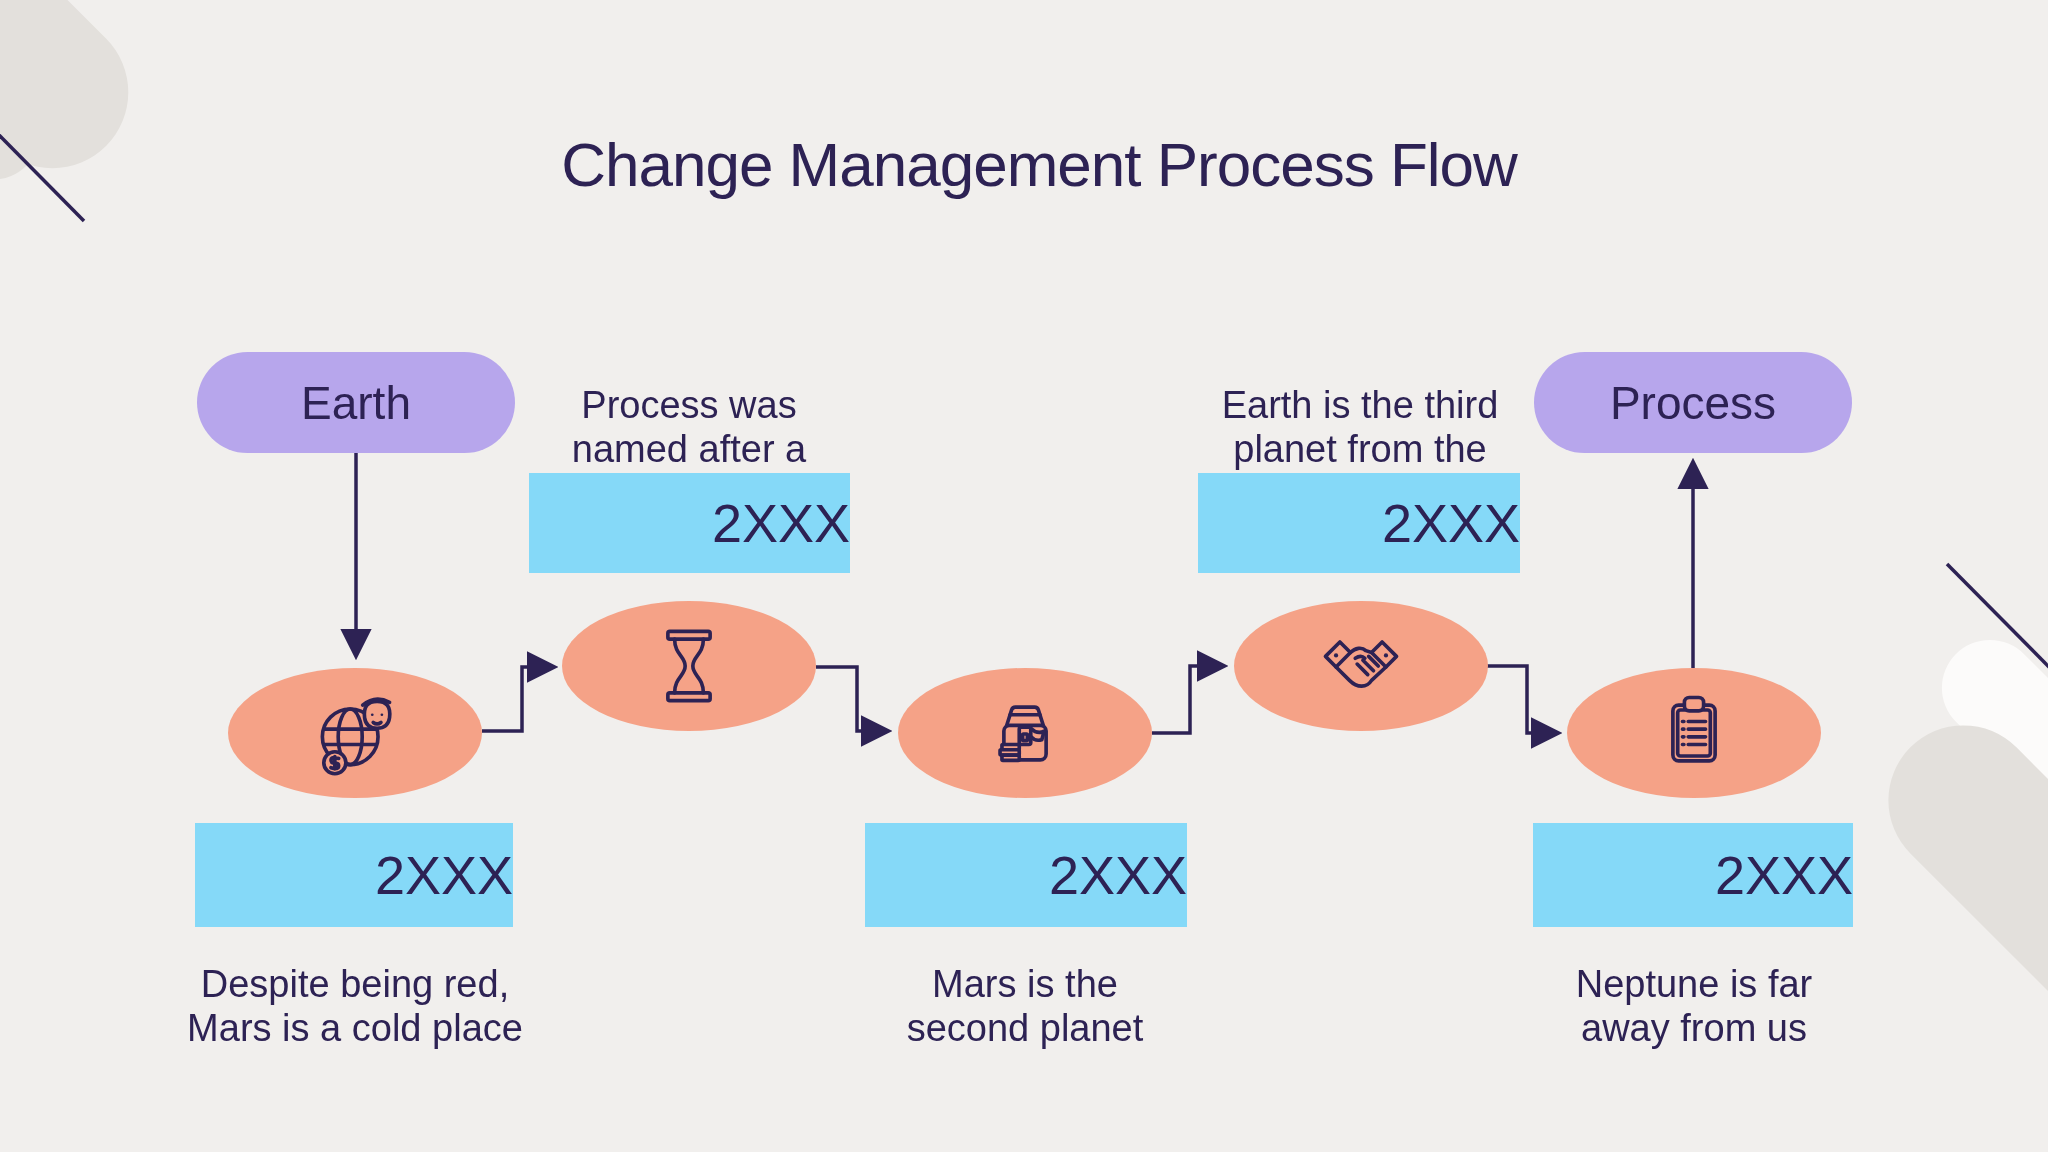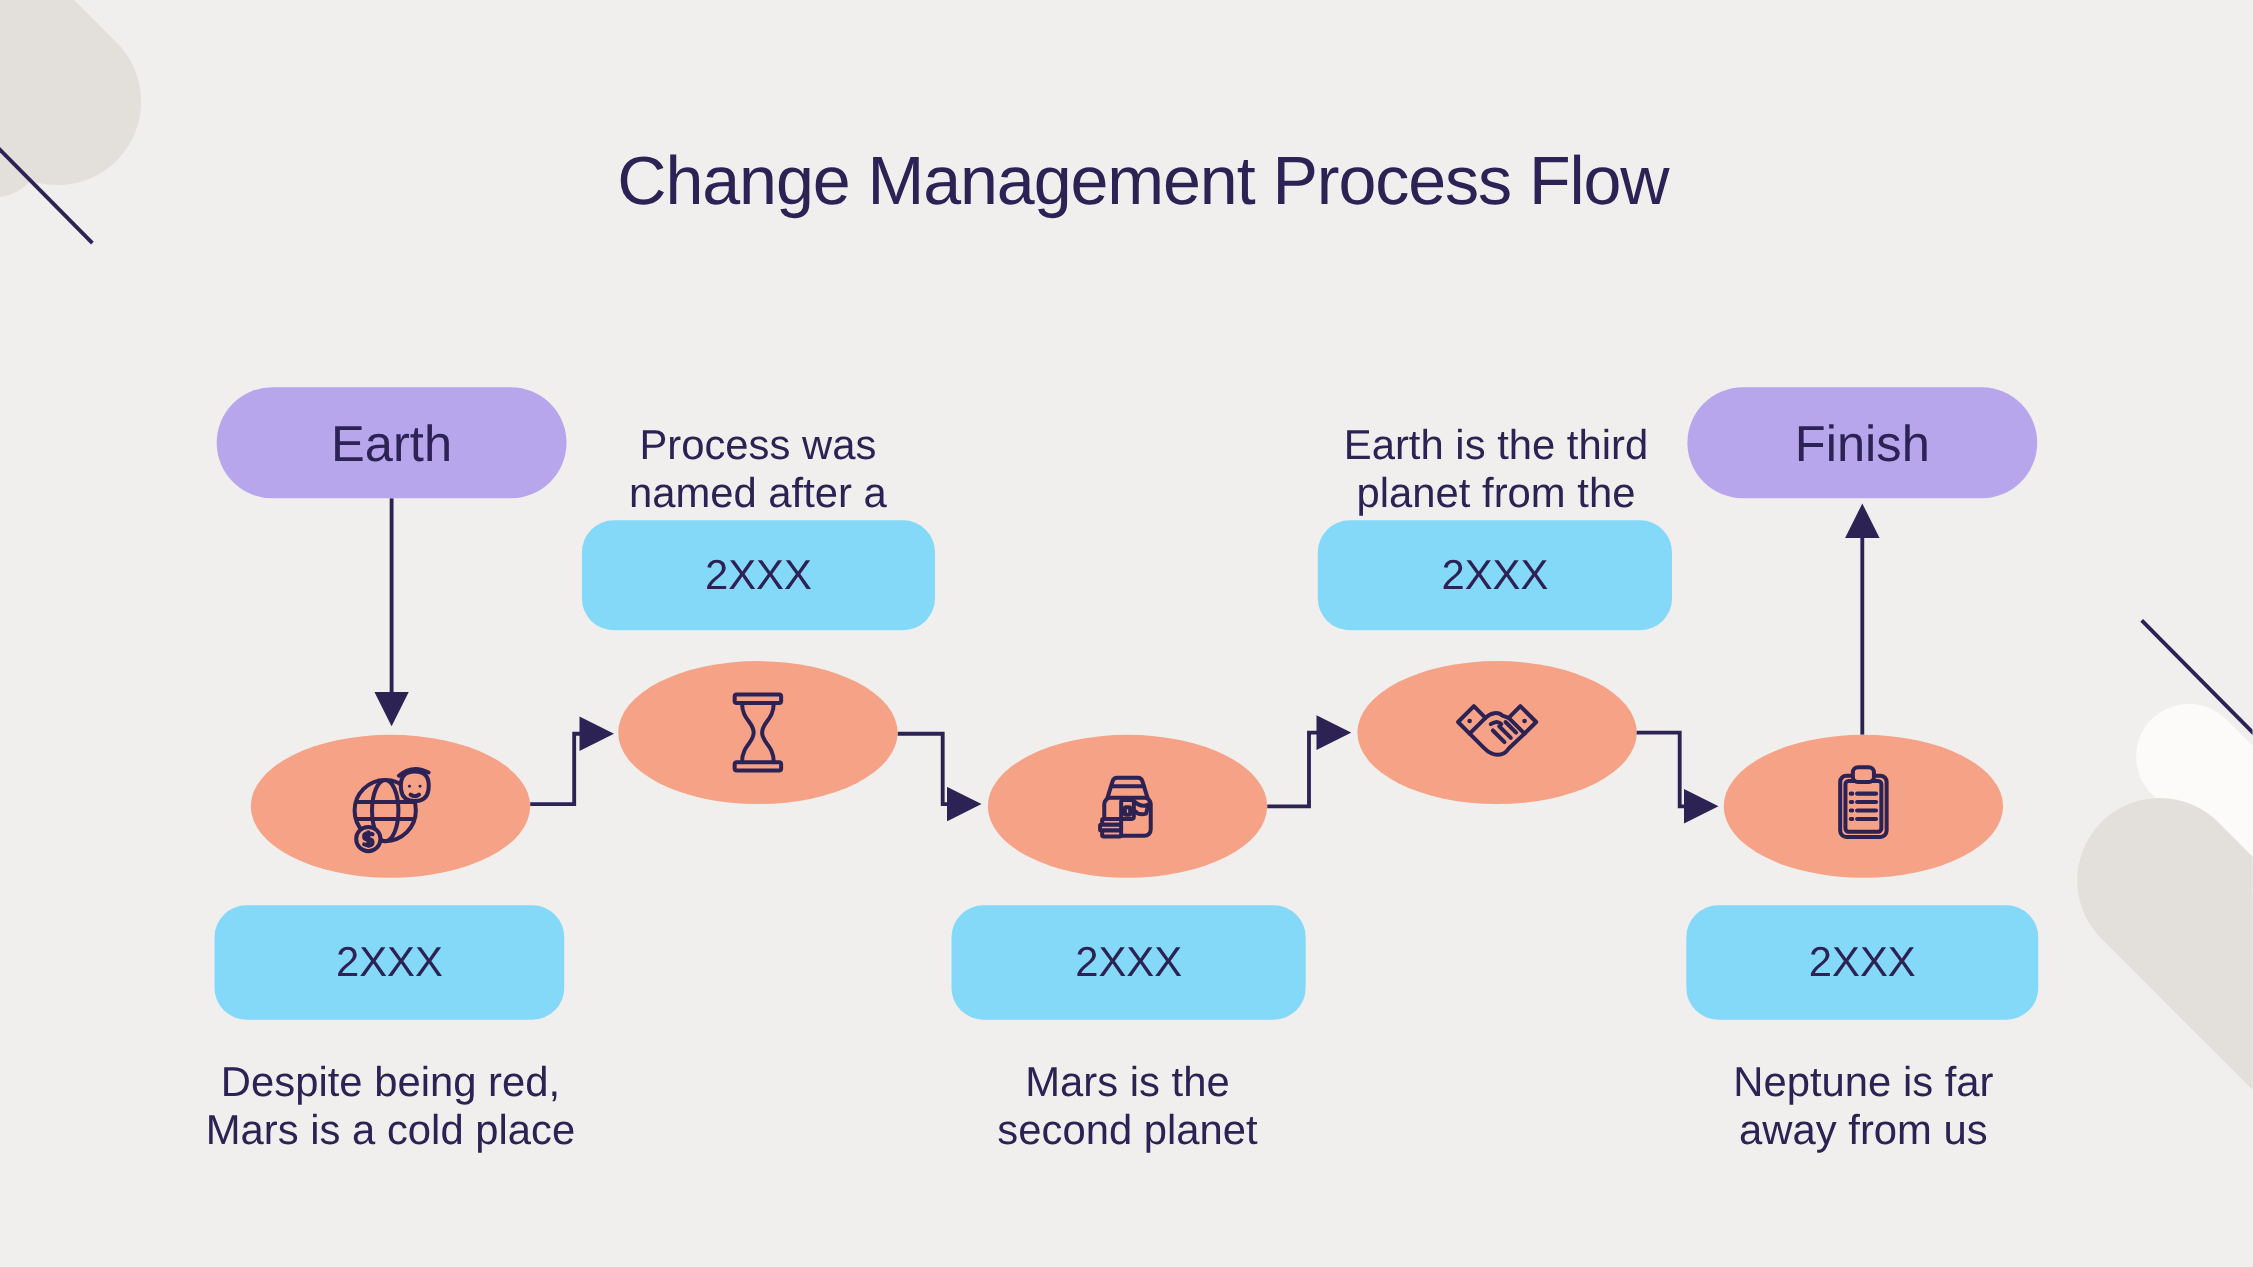--- a/index.html
+++ b/index.html
@@ -23,22 +23,22 @@
   
   .node{position:absolute;width:254px;height:130px;border-radius:50%;background:#f5a287;
         display:flex;align-items:center;justify-content:center;z-index:3;}
   .node-1{left:228px;top:668px;}
   .node-2{left:562px;top:601px;}
   .node-3{left:898px;top:668px;}
   .node-4{left:1234px;top:601px;}
   .node-5{left:1567px;top:668px;}
   .node svg{width:96px;height:96px;}
   
-  .yearbox{position:absolute;background:#85d9f8;display:flex;align-items:center;justify-content:center;
-           font-size:38px;z-index:3;border-radius:29px;}
+  .yearbox{position:absolute;background:#85d9f8;display:flex;align-items:center;justify-content:flex-end;
+           font-size:54px;z-index:3;}
   .yearbox-1{left:195px;top:823px;width:318px;height:104px;}
   .yearbox-2{left:529px;top:473px;width:321px;height:100px;}
   .yearbox-3{left:1198px;top:473px;width:322px;height:100px;}
   .yearbox-4{left:865px;top:823px;width:322px;height:104px;}
   .yearbox-5{left:1533px;top:823px;width:320px;height:104px;}
   
   .caption{position:absolute;font-size:38px;line-height:1.16;text-align:center;z-index:1;}
   .caption-2{left:524px;top:383px;width:330px;}
   .caption-4{left:1195px;top:383px;width:330px;}
   .caption-1{left:183px;top:962px;width:344px;}
@@ -79,21 +79,21 @@
       <path d="M1152,733 L1190,733 L1190,666 L1222,666" marker-end="url(#arr)"></path>
       <path d="M1487,666 L1527,666 L1527,733 L1556,733" marker-end="url(#arr)"></path>
       <path d="M1693,668 L1693,464" marker-end="url(#arr)"></path>
     </g>
   </svg>
 
   <div class="terminal start">
     <span>Earth</span>
   </div>
   <div class="terminal finish">
-    <span>Finish</span>
+    <span>Process</span>
   </div>
 
   <div class="node node-1">
     <svg viewBox="0 0 100 100" fill="none" stroke="#2d2254" stroke-width="3.8" stroke-linecap="round" stroke-linejoin="round">
       <circle cx="45" cy="54" r="29"></circle>
       <ellipse cx="45" cy="54" rx="12.5" ry="29"></ellipse>
       <path d="M18,46 H72 M18,62 H72"></path>
       <path d="M60,34 q-2,-17 13,-17 q15,0 13,17 q-1.5,11 -13,11 q-11.5,0 -13,-11 z" fill="#f5a287"></path>
       <path d="M58,21 q13,-11 28,-3"></path>
       <circle cx="68" cy="31" r="1.4" fill="#2d2254" stroke="none"></circle>

